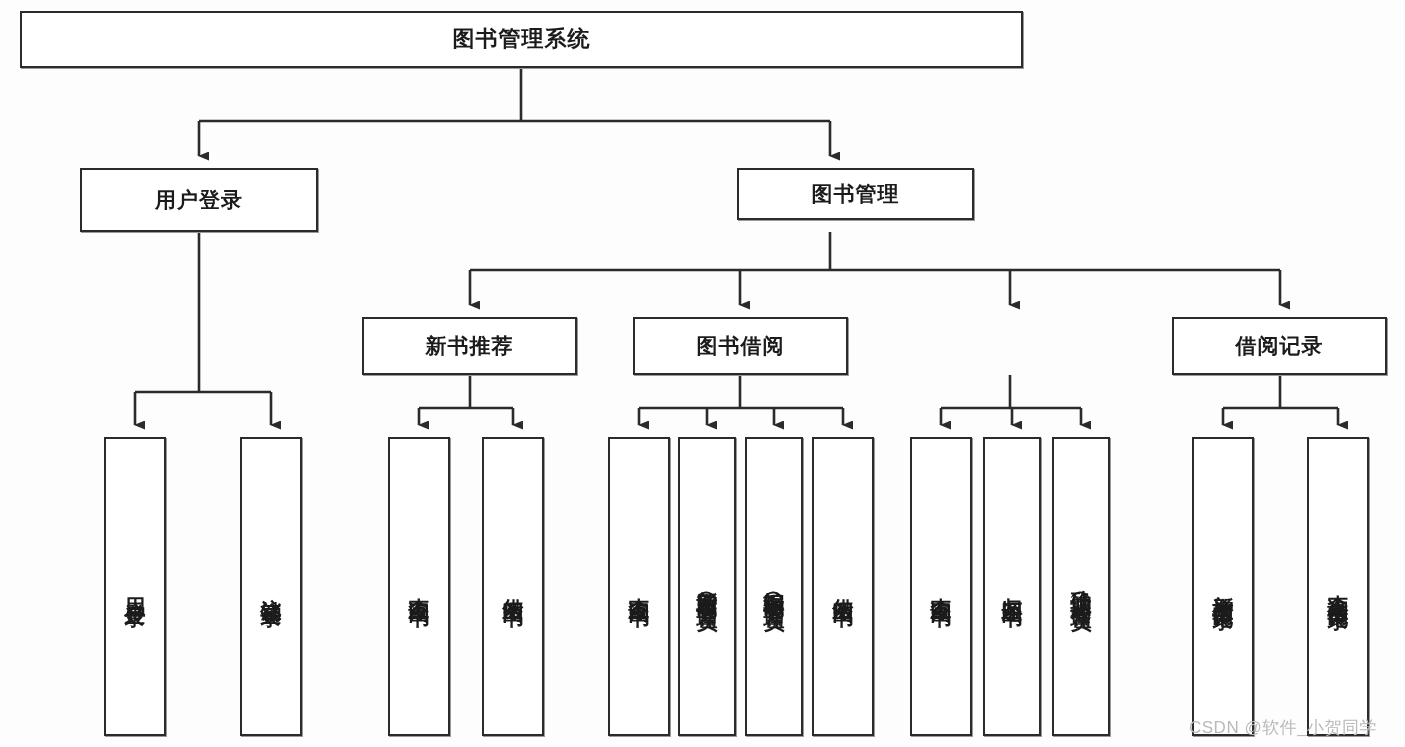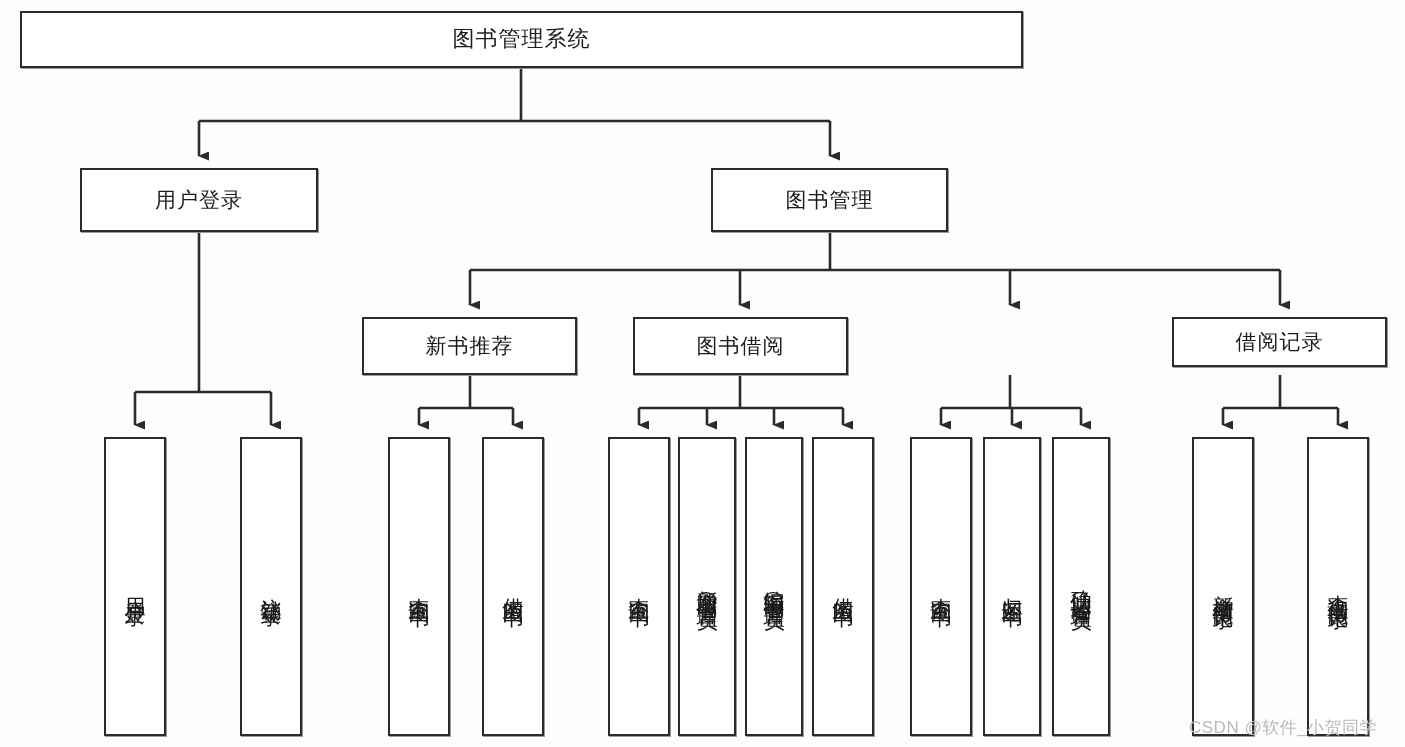--- a/index.html
+++ b/index.html
@@ -27,20 +27,21 @@
   .node {
     position: absolute;
     box-sizing: border-box;
     background: #ffffff;
     border: 2px solid #2b2b2b;
     box-shadow: 1px 1px 0 0 #9a9a9a;
     display: flex;
     align-items: center;
     justify-content: center;
     color: #1b1b1b;
+    font-weight: bold;
   }
   .node.horiz {
     font-size: 21px;
     letter-spacing: 1px;
     line-height: 1.2;
     text-align: center;
   }
   .node.root {
     font-size: 22px;
   }
@@ -127,31 +128,31 @@
     </g>
   </svg>
 
   <div class="node horiz root" style="left:20px; top:11px; width:1003px; height:57px;">
     <span>图书管理系统</span>
   </div>
 
   <div class="node horiz" style="left:80px; top:168px; width:238px; height:64px;">
     <span>用户登录</span>
   </div>
-  <div class="node horiz" style="left:711px; top:168px; width:237px; height:64px;">
+  <div class="node horiz" style="left:737px; top:168px; width:237px; height:52px;">
     <span>图书管理</span>
   </div>
 
   <div class="node horiz" style="left:633px; top:317px; width:215px; height:58px;">
     <span>图书借阅</span>
   </div>
   <div class="node horiz" style="left:362px; top:317px; width:215px; height:58px;">
     <span>新书推荐</span>
   </div>
-  <div class="node horiz" style="left:1172px; top:317px; width:215px; height:50px;">
+  <div class="node horiz" style="left:1172px; top:317px; width:215px; height:58px;">
     <span>借阅记录</span>
   </div>
 
   <div class="node leaf" style="left:104px; top:437px; width:62px; height:299px;">
     <span class="vtext">用户登录</span>
   </div>
   <div class="node leaf" style="left:240px; top:437px; width:62px; height:299px;">
     <span class="vtext">注销登录</span>
   </div>
 

